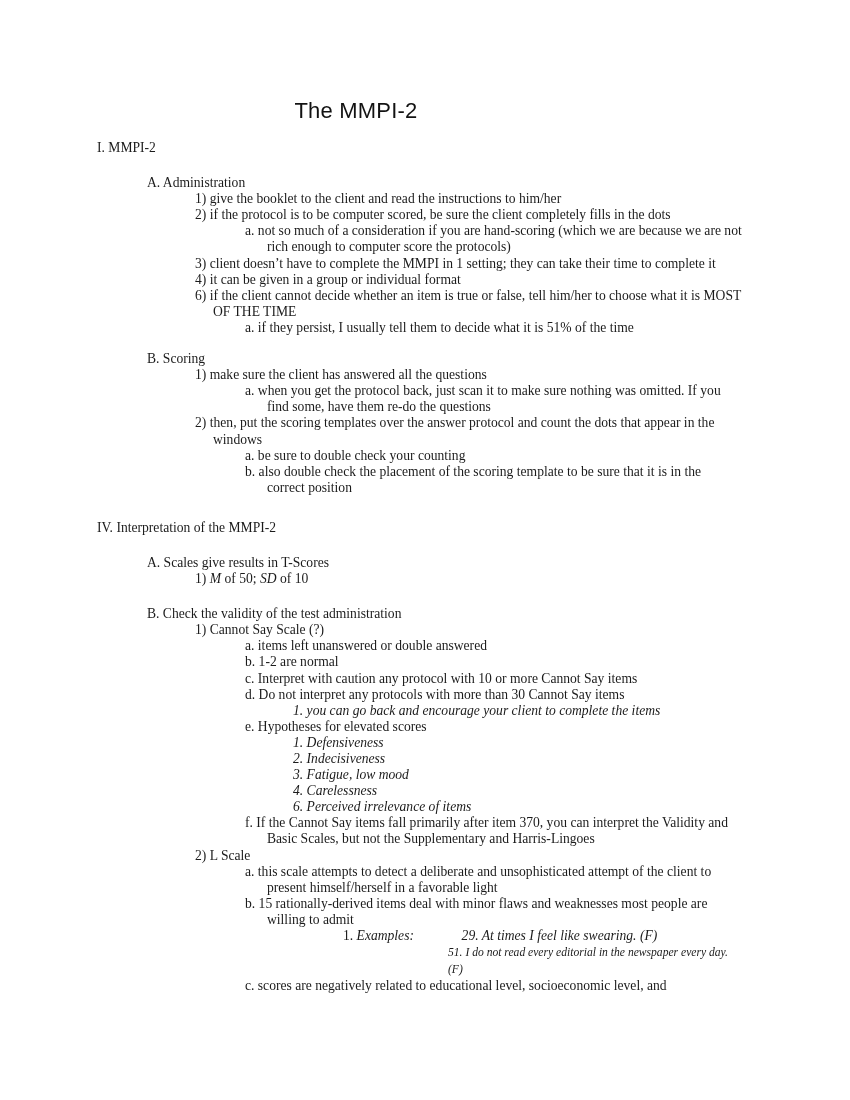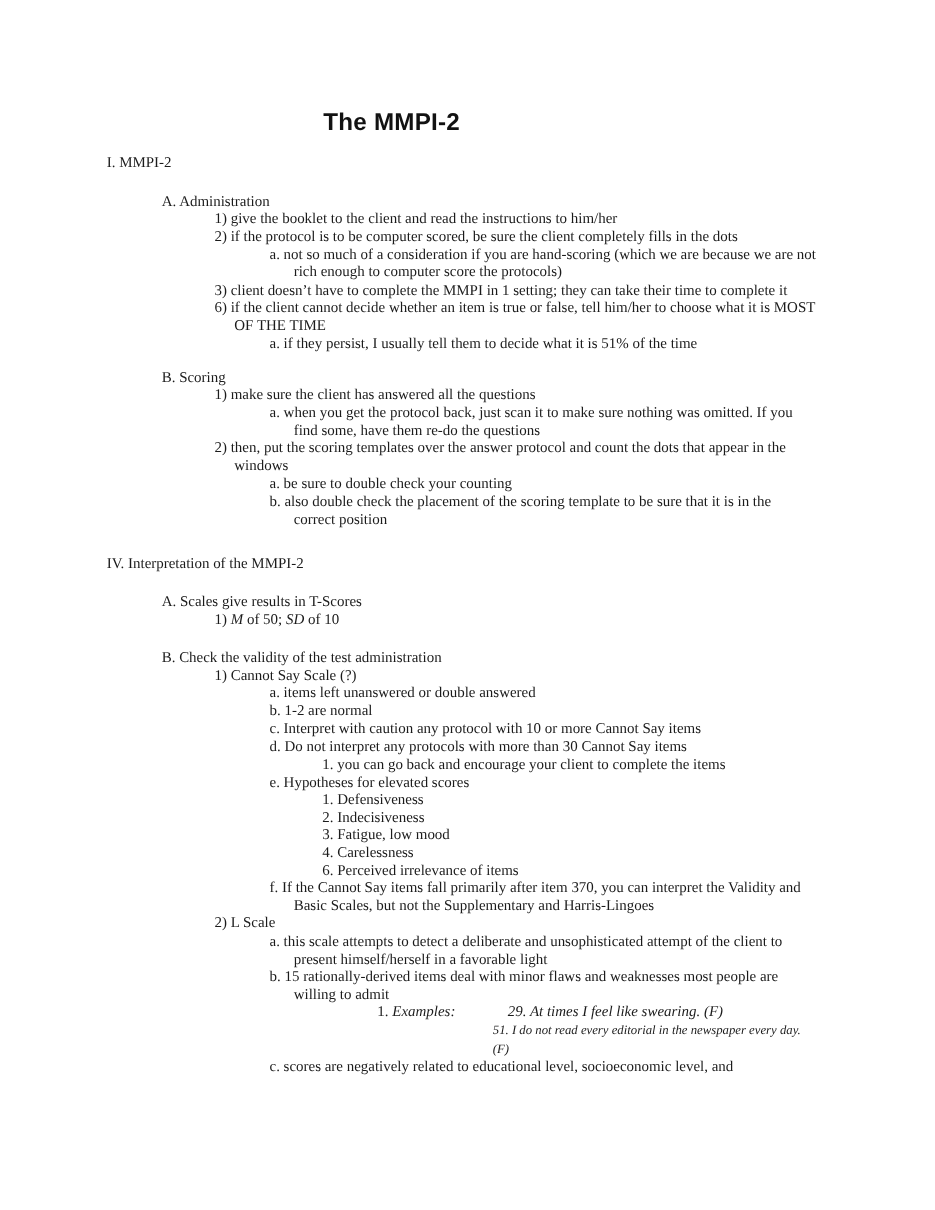--- a/index.html
+++ b/index.html
@@ -17,21 +17,21 @@
     color: #1a1a1a;
   }
   .doc-title {
     position: absolute;
     top: 98px;
     left: 0;
     width: 712px;
     text-align: center;
     font-family: "Liberation Sans", "DejaVu Sans", sans-serif;
     font-size: 22px;
-    font-weight: 700;
+    font-weight: 400;
     color: #121212;
     letter-spacing: 0.2px;
   }
   .body-col {
     position: absolute;
     top: 140px;
     left: 97px;
     width: 645px;
   }
   .line {
@@ -39,21 +39,21 @@
     line-height: 16.1px;
     color: #1b1b1b;
     white-space: normal;
     text-indent: 0;
   }
   
   .lv0 { margin-left: 0px; }
   .lv1 { margin-left: 50px; font-family: Liberation Serif, serif; }
   .lv2 { margin-left: 98px; }
   .lv3 { margin-left: 148px; }
-  .lv4 { margin-left: 196px; }
+  .lv4 { margin-left: 196px; font-style: italic; }
 
   
   .hang { padding-left: 18px; text-indent: -18px; }
   .hang-lg { padding-left: 22px; text-indent: -22px; }
   .gap-md { height: 15px; }
   .gap-lg { height: 19px; }
   .gap-xl { height: 24px; }
 
   .b { font-weight: normal; }
   .i { font-style: italic; }
@@ -75,20 +75,21 @@
     <div class="line lv0">I. MMPI-2</div>
 
     <div class="gap-lg"></div>
 
     <div class="line lv1">A. Administration</div>
 
     <div class="line lv2">1) give the booklet to the client and read the instructions to him/her</div>
     <div class="line lv2">2) if the protocol is to be computer scored, be sure the client completely fills in the dots</div>
     <div class="line lv3 hang-lg">a. not so much of a consideration if you are hand-scoring (which we are because we are not rich enough to computer score the protocols)</div>
     <div class="line lv2">3) client doesn’t have to complete the MMPI in 1 setting; they can take their time to complete it</div>
+    <div class="line lv2">4) it can be given in a group or individual format</div>
     <div class="line lv2 hang">6) if the client cannot decide whether an item is true or false, tell him/her to choose what it is MOST OF THE TIME</div>
     <div class="line lv3">a. if they persist, I usually tell them to decide what it is 51% of the time</div>
 
     <div class="gap-md"></div>
 
     <div class="line lv1">B. Scoring</div>
 
     <div class="line lv2">1) make sure the client has answered all the questions</div>
     <div class="line lv3 hang-lg">a. when you get the protocol back, just scan it to make sure nothing was omitted. If you find some, have them re-do the questions</div>
     <div class="line lv2 hang">2) then, put the scoring templates over the answer protocol and count the dots that appear in the windows</div>

